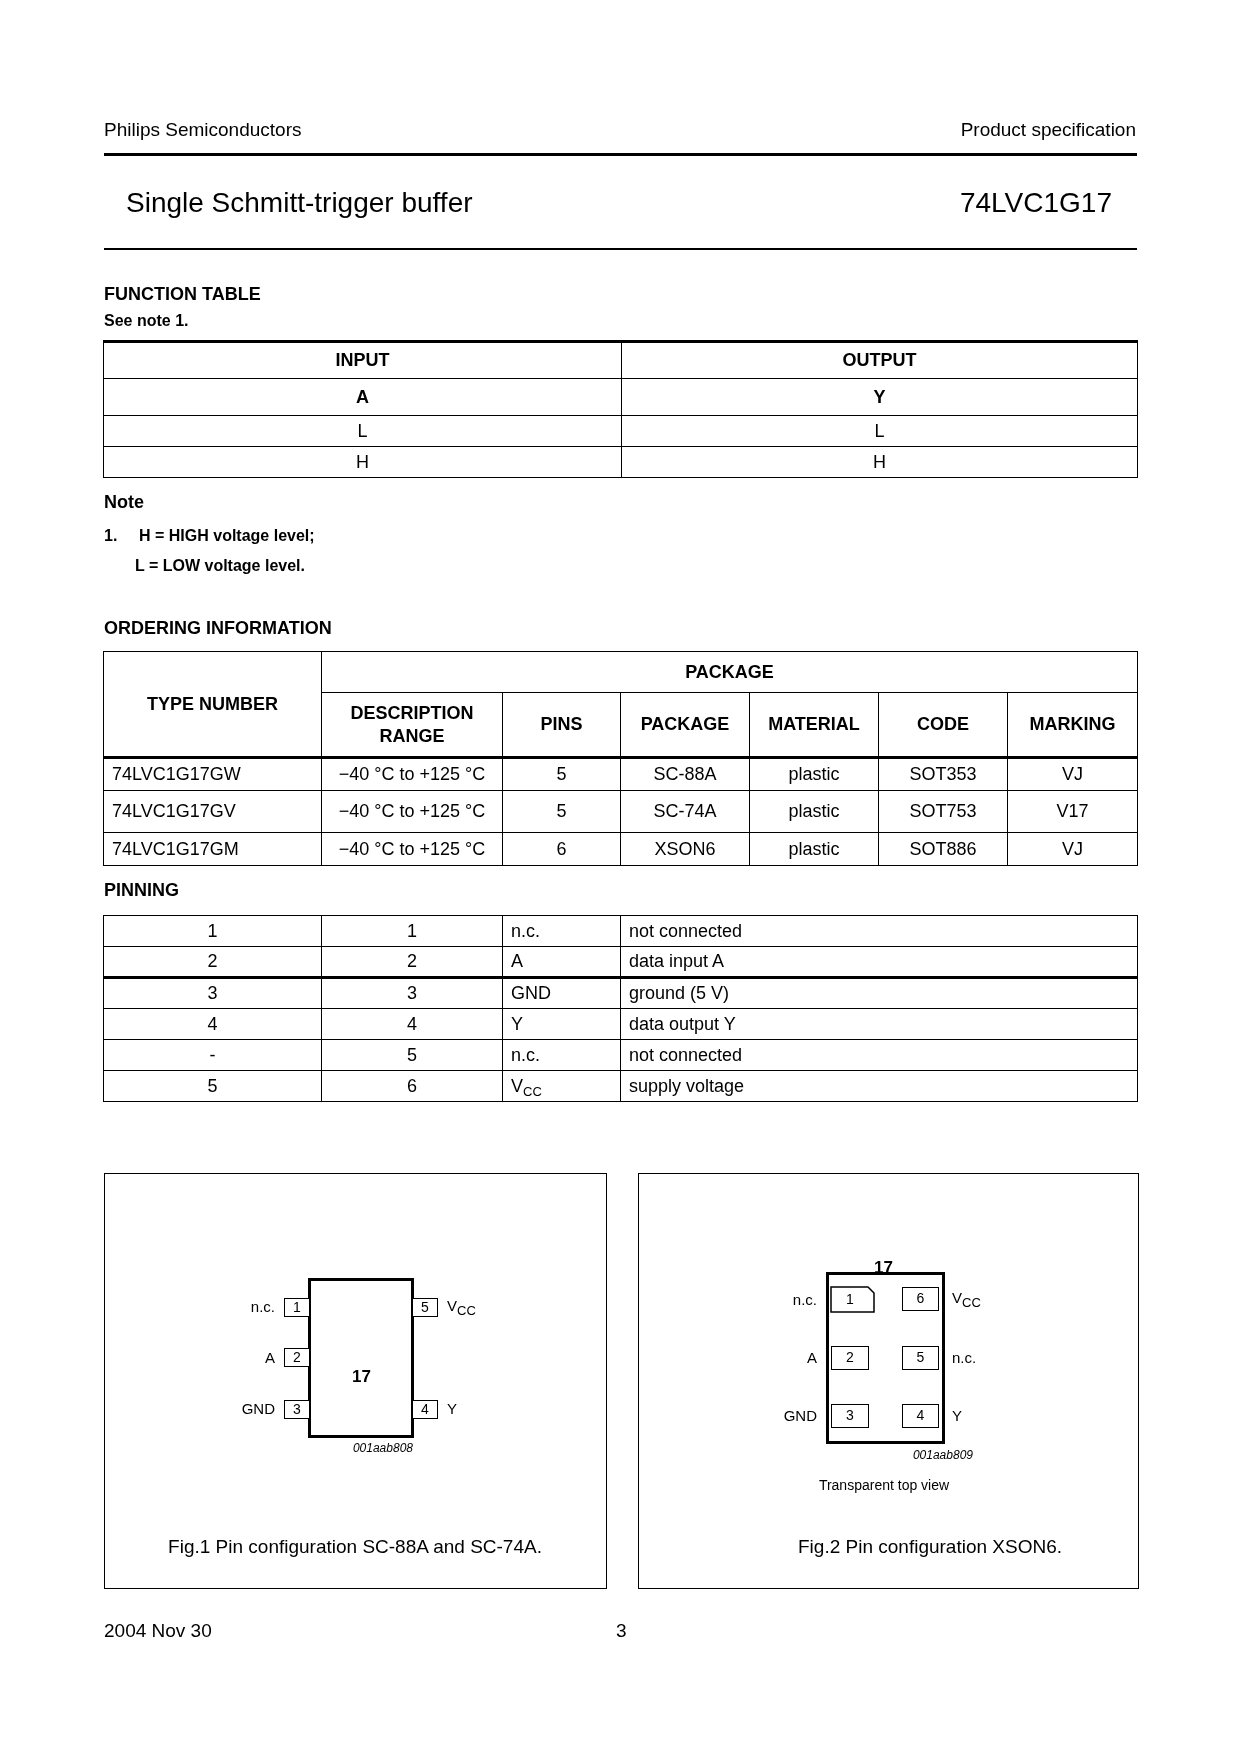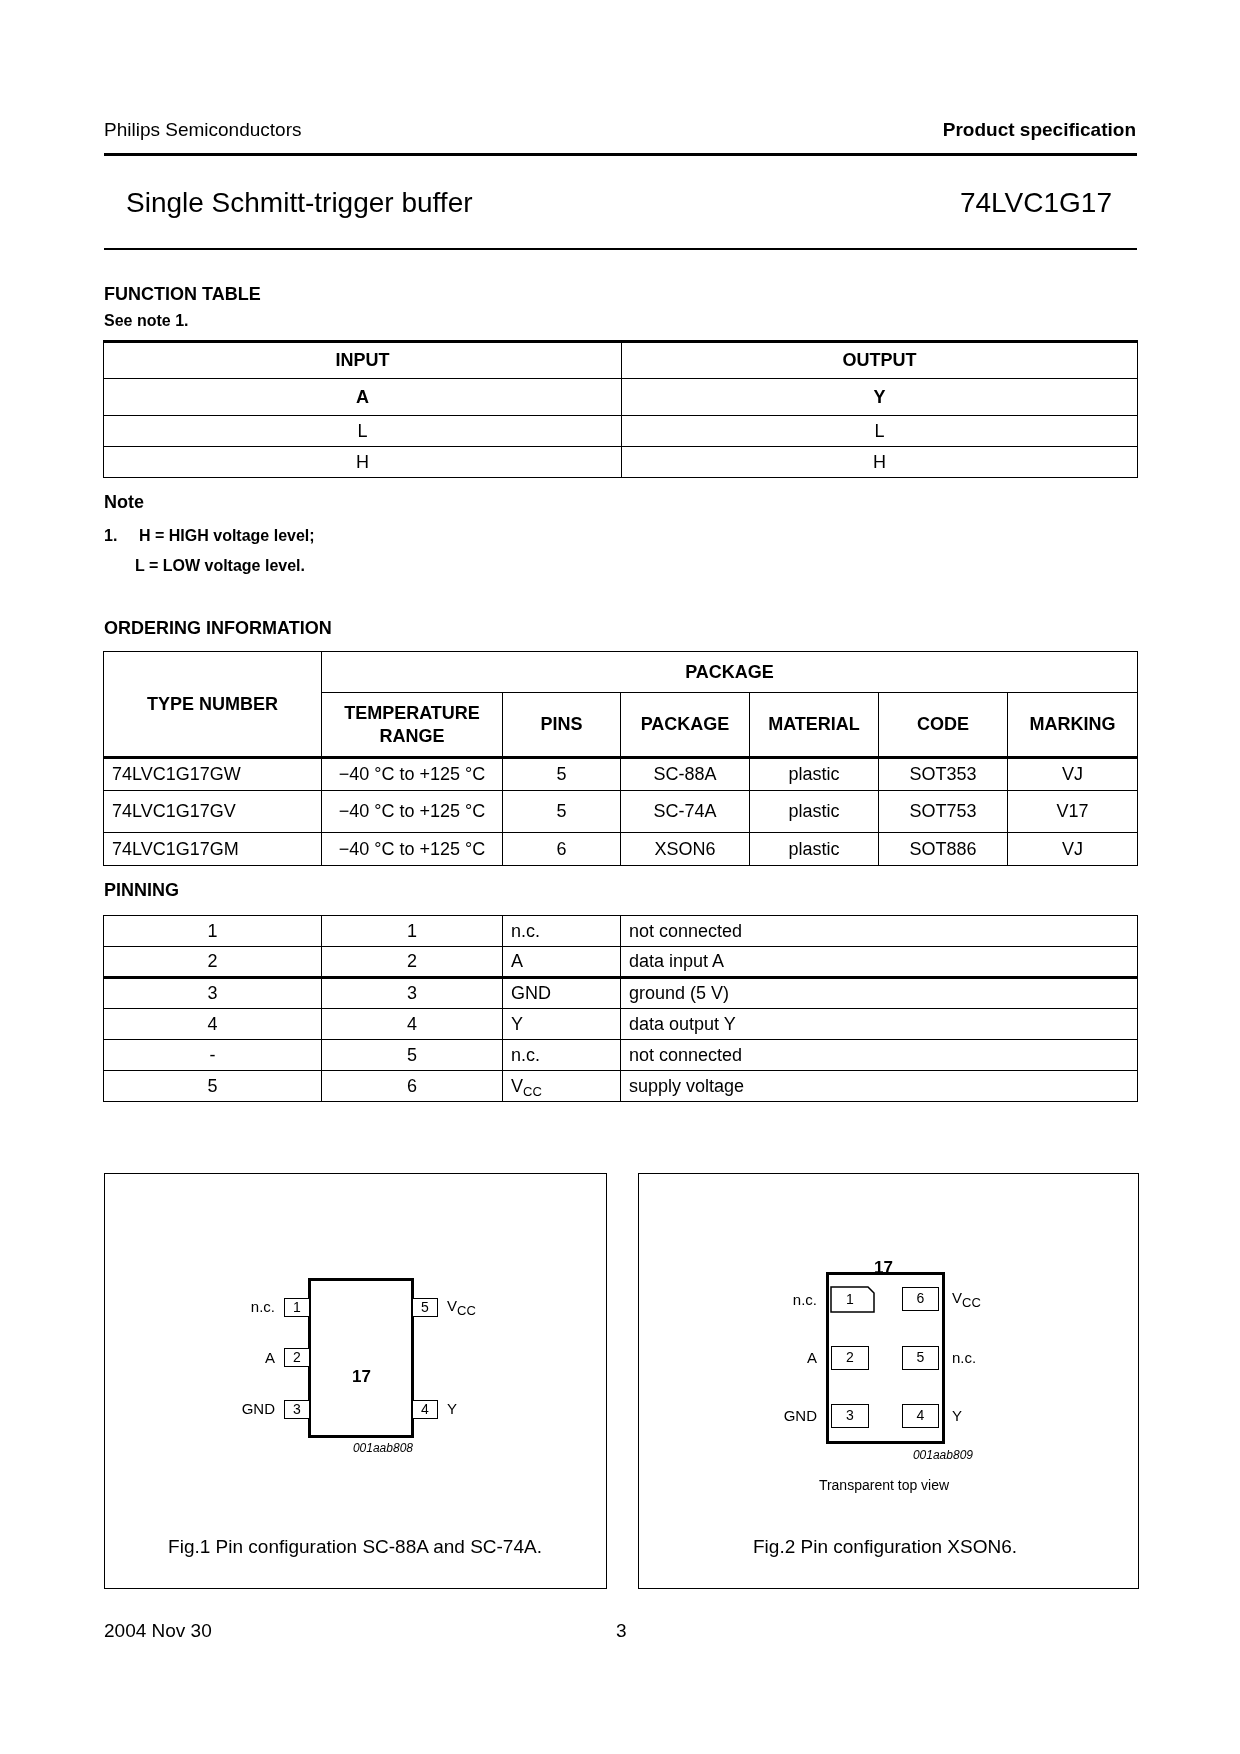--- a/index.html
+++ b/index.html
@@ -27,21 +27,21 @@
             font-size: 14px; line-height: 16px; text-align: center; }
   .pinlabel { position: absolute; font-size: 15px; line-height: 18px; white-space: nowrap; }
   .chipmark { position: absolute; font-size: 17px; font-weight: bold; margin-top: 20px; }
   .figid { position: absolute; font-size: 12px; font-style: italic; }
   .caption { position: absolute; font-size: 19px; line-height: 22px; white-space: nowrap; transform: translateX(-50%); }
 </style>
 </head>
 <body>
 
 <div class="abs hdr-text" style="left:104px; top:119px;">Philips Semiconductors</div>
-<div class="abs hdr-text" style="right:104px; top:119px;font-weight:bold;">Product specification</div>
+<div class="abs hdr-text" style="right:104px; top:119px;">Product specification</div>
 <div class="rule-thick" style="top:153px;"></div>
 <div class="abs title" style="left:126px; top:187px;">Single Schmitt-trigger buffer</div>
 <div class="abs title" style="right:128px; top:187px;">74LVC1G17</div>
 <div class="rule-thin" style="top:248px;"></div>
 
 <div class="abs sec-h" style="left:104px; top:283px;">FUNCTION TABLE</div>
 <div class="abs body-t" style="left:104px; top:310px;">See note 1.</div>
 
 <table class="grid" style="left:103px; top:340px; width:1034px;">
   <colgroup>
@@ -85,21 +85,21 @@
       <col style="width:129px">
       <col style="width:130px">
   </colgroup>
   <tbody>
       <tr style="height:41px;">
     <th rowspan="2" class="" style="border-bottom:3px solid #000;">TYPE NUMBER</th>
     <th colspan="6">PACKAGE</th>
   </tr>
   <tr style="height:65px;" class="thickb">
     <th style="line-height:23px;">
-      <span>TEMPERATURE</span><br>
+      <span>DESCRIPTION</span><br>
       <span>RANGE</span>
     </th>
     <th>PINS</th>
     <th>PACKAGE</th>
     <th>MATERIAL</th>
     <th>CODE</th>
     <th>MARKING</th>
   </tr>
   <tr style="height:33px;">
     <td class="l">74LVC1G17GW</td>
@@ -214,16 +214,16 @@
 <div class="pinbox" style="left:902px; top:1404px; width:37px; height:24px; line-height:21px;">4</div>
 
 <div class="pinlabel" style="right:423px; top:1291px;">n.c.</div>
 <div class="pinlabel" style="right:423px; top:1349px;">A</div>
 <div class="pinlabel" style="right:423px; top:1407px;">GND</div>
 <div class="pinlabel" style="left:952px; top:1289px;"><span>V</span><sub>CC</sub></div>
 <div class="pinlabel" style="left:952px; top:1349px;">n.c.</div>
 <div class="pinlabel" style="left:952px; top:1407px;">Y</div>
 <div class="figid" style="right:267px; top:1448px;">001aab809</div>
 <div class="caption" style="left:884px; top:1474px; font-size:14px;">Transparent top view</div>
-<div class="caption" style="left:885px; top:1536px;">Fig.2  Pin configuration XSON6.</div>
+<div class="caption" style="left:930px; top:1536px;">Fig.2  Pin configuration XSON6.</div>
 
 <div class="abs hdr-text" style="left:104px; top:1620px;">2004 Nov 30</div>
 <div class="abs hdr-text" style="left:616px; top:1620px;">3</div>
 
 </body></html>

